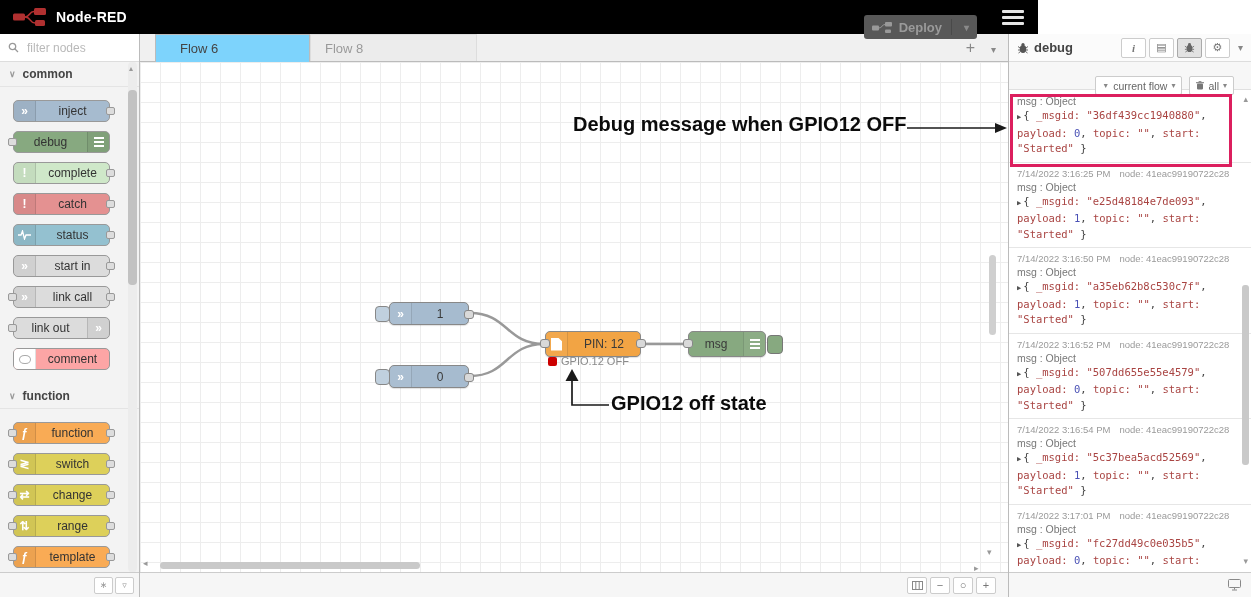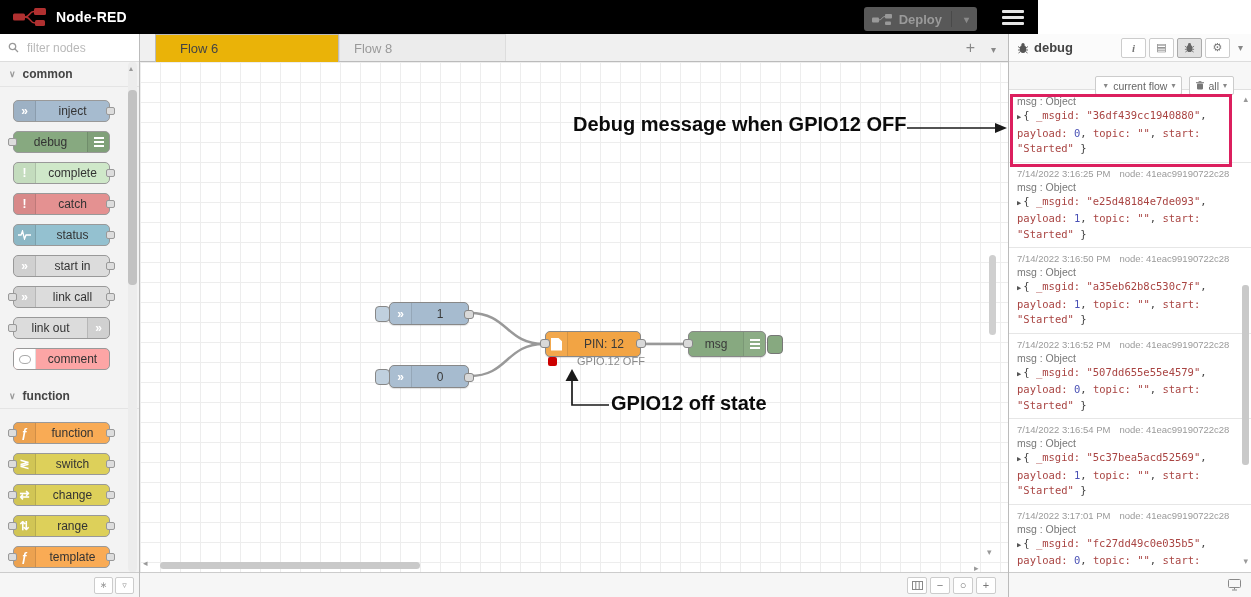--- a/index.html
+++ b/index.html
@@ -4,21 +4,21 @@
 <style>
   html,body{margin:0;padding:0;background:#888;}
   .app{position:relative;width:1251px;height:597px;background:#fff;overflow:hidden;
        font-family:"Liberation Sans",sans-serif;-webkit-font-smoothing:antialiased;}
   .app *{box-sizing:border-box;}
 
   
   .hdr{position:absolute;left:0;top:0;width:1038px;height:34px;background:#000;display:flex;align-items:center;z-index:30;}
   .logo{display:flex;align-items:center;gap:9px;margin-left:13px;}
   .logo-text{color:#fff;font-weight:bold;font-size:14px;letter-spacing:.2px;}
-  .deploy{position:absolute;right:61px;top:7px;height:24px;background:#585858;border-radius:3px;display:flex;align-items:center;color:#9a9a9a;font-size:13px;font-weight:bold;padding:9px 8px;gap:7px;}
+  .deploy{position:absolute;right:61px;top:15px;height:24px;background:#585858;border-radius:3px;display:flex;align-items:center;color:#9a9a9a;font-size:13px;font-weight:bold;padding:9px 8px;gap:7px;}
   .deploy .dsep{width:1px;height:16px;background:#494949;margin-left:2px;}
   .deploy .dcar::before{content:"▾";font-size:10px;color:#8a8a8a;}
   .burger{position:absolute;right:14px;top:10px;width:22px;height:14px;}
   .burger i{display:block;width:22px;height:3px;background:#e6e6e6;margin-bottom:3px;border-radius:1px;}
 
   
   .palette{position:absolute;left:0;top:34px;width:140px;bottom:0;background:#f3f3f3;border-right:1px solid #bbb;}
   .psearch{height:28px;background:#fff;border-bottom:1px solid #ddd;display:flex;align-items:center;gap:6px;padding:0 8px;}
   .psearch input{border:none;outline:none;background:transparent;font-size:12px;color:#666;width:100px;font-family:"Liberation Sans",sans-serif;}
   .psearch input::placeholder{color:#b9b9b9;}
@@ -40,21 +40,21 @@
   .pbar{position:absolute;top:0;right:2px;width:9px;bottom:0;background:#ececec;border-radius:4px;}
   .pbar .pthumb{position:absolute;top:28px;height:195px;left:0;width:9px;background:#c2c2c2;border-radius:4px;}
   .pbar .pup::before{content:"▴";position:absolute;top:2px;left:1px;font-size:8px;color:#999;}
   .pfoot{position:absolute;bottom:0;left:0;right:0;height:25px;background:#f6f6f6;border-top:1px solid #ccc;display:flex;align-items:center;justify-content:flex-end;gap:2px;padding-right:5px;}
   .sbtn{width:19px;height:17px;border:1px solid #ccc;background:#fff;border-radius:2px;color:#999;font-size:9px;display:flex;align-items:center;justify-content:center;}
 
   
   .ws{position:absolute;left:140px;top:34px;width:868px;bottom:0;}
   .tabbar{height:28px;background:#f0f0f0;border-bottom:1px solid #bbb;display:flex;align-items:flex-end;padding-left:15px;position:relative;}
   .tab{height:27px;display:flex;align-items:center;padding:0 14px;font-size:13px;}
-  .tab.active{background:#eab308;border:1px solid #bbb;border-bottom:none;color:#444;width:184px;height:28px;margin-bottom:-1px;z-index:2;padding-left:24px;}
+  .tab.active{background:#7dd3fc;border:1px solid #bbb;border-bottom:none;color:#444;width:155px;height:28px;margin-bottom:-1px;z-index:2;padding-left:24px;}
   .tab.inactive{background:#ececec;border:1px solid #ddd;border-bottom:none;color:#9a9a9a;width:167px;}
   .tabacts{position:absolute;right:12px;top:0;height:28px;display:flex;align-items:center;gap:16px;color:#888;}
   .tplus::before{content:"+";font-size:16px;}
   .tcar::before{content:"▾";font-size:10px;}
 
   .canvas{position:absolute;left:0;top:28px;width:868px;height:510px;background:#fff;overflow:hidden;
     background-image:linear-gradient(#ededed 1px,transparent 1px),linear-gradient(90deg,#ededed 1px,transparent 1px);
     background-size:20px 20px;}
   .wires{position:absolute;left:0;top:0;}
 
@@ -64,21 +64,21 @@
   .flbl{flex:1;text-align:center;padding:0 3px;white-space:nowrap;}
   .fport{position:absolute;width:10px;height:9px;background:#d9d9d9;border:1px solid #888;border-radius:3px;top:7px;}
   .fport.pin{left:-6px;}.fport.pout{right:-6px;}
   #inject1{left:249px;top:240px;width:80px;height:23px;background:#a6bbcf;}
   #inject0{left:249px;top:303px;width:80px;height:23px;background:#a6bbcf;}
   #gpio{left:405px;top:269px;width:96px;height:26px;background:#f2a444;}
   #msgnode{left:548px;top:269px;width:78px;height:26px;background:#87a980;}
   .inj-btn{position:absolute;left:-15px;top:3px;width:15px;height:16px;background:#c0d0de;border:1px solid #888;border-radius:4px;}
   .dbg-btn{position:absolute;right:-18px;top:3px;width:16px;height:19px;background:#87a980;border:1px solid #777;border-radius:4px;}
   .fileic{width:11px;height:13px;background:#fff;clip-path:polygon(0 0,64% 0,100% 28%,100% 100%,0 100%);}
-  .gstatus{position:absolute;left:408px;top:293px;display:flex;align-items:center;gap:20px;font-size:11px;color:#8a8a8a;}
+  .gstatus{position:absolute;left:408px;top:293px;display:flex;align-items:center;gap:4px;font-size:11px;color:#8a8a8a;}
   .gdot{width:9px;height:9px;background:#cc0000;border-radius:2px;}
 
   .hthumb{position:absolute;left:20px;top:500px;width:260px;height:7px;background:#c9c9c9;border-radius:4px;}
   .harrL{position:absolute;left:3px;top:496px;color:#999;font-size:9px;}
   .harrR{position:absolute;left:834px;top:501px;color:#999;font-size:9px;}
   .vthumb{position:absolute;left:849px;top:193px;width:7px;height:80px;background:#cfcfcf;border-radius:4px;}
   .varr{position:absolute;left:847px;top:485px;color:#999;font-size:9px;}
 
   .wsfoot{position:absolute;left:0;bottom:0;width:868px;height:25px;background:#f6f6f6;border-top:1px solid #ccc;display:flex;align-items:center;justify-content:flex-end;gap:3px;padding-right:12px;}
   .zbtn{min-width:20px;height:17px;border:1px solid #ccc;background:#fff;border-radius:2px;color:#777;font-size:11px;display:flex;align-items:center;justify-content:center;padding:0 3px;}

